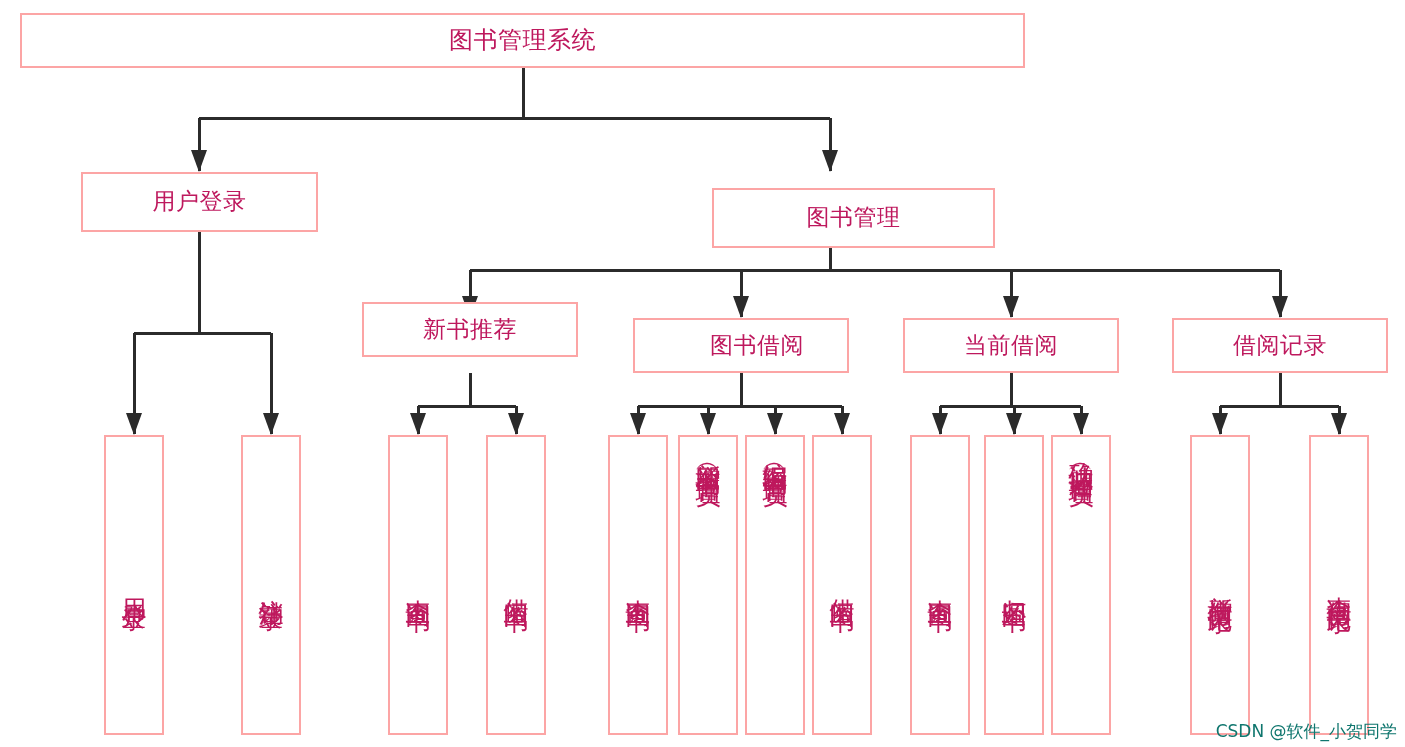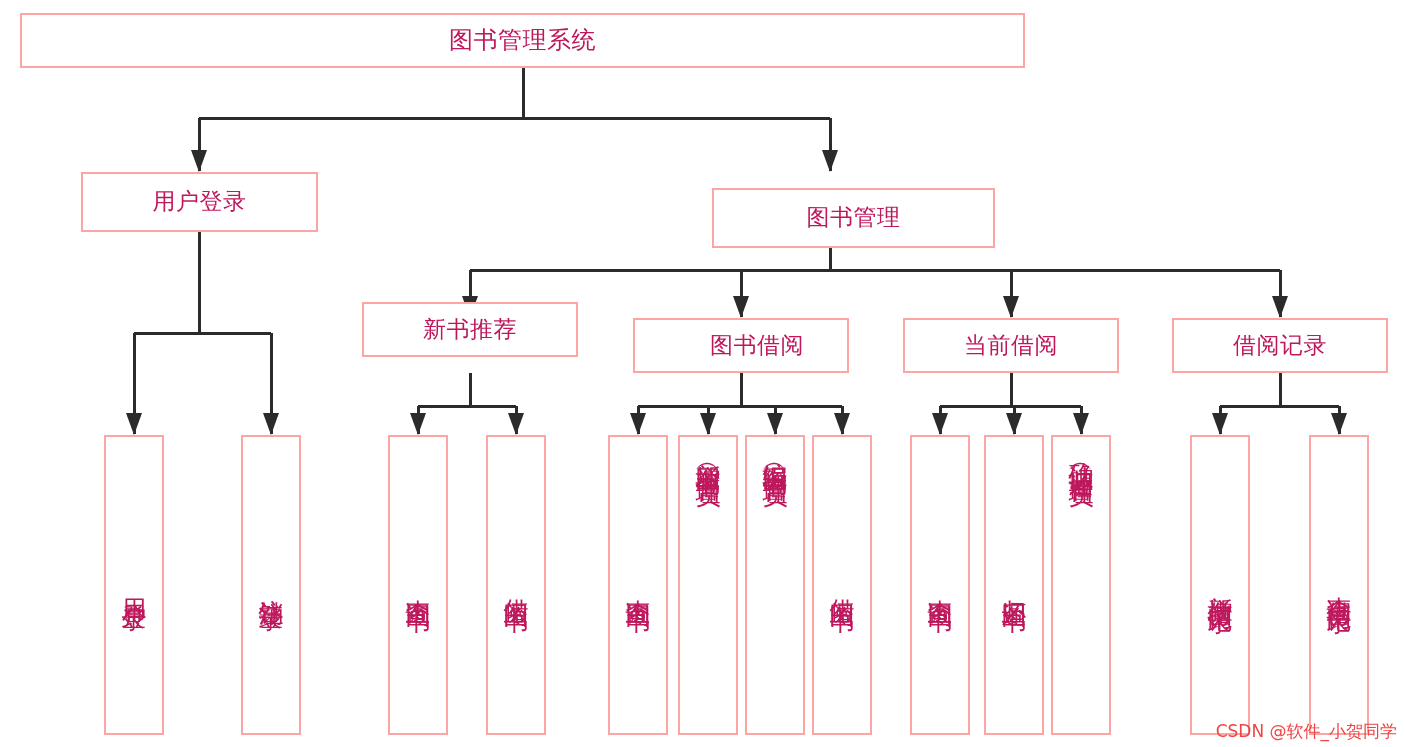--- a/index.html
+++ b/index.html
@@ -68,21 +68,21 @@
   }
   .node.vert.mid {
     align-items: center;
     padding-top: 0;
   }
   .watermark {
     position: absolute;
     right: 8px;
     bottom: 4px;
     font-size: 17px;
-    color: #ef4444;
+    color: #0f766e;
     white-space: nowrap;
     z-index: 3;
     font-family: "DejaVu Sans", sans-serif;
   }
 </style>
 </head>
 <body>
 
 <div id="canvas">
 

